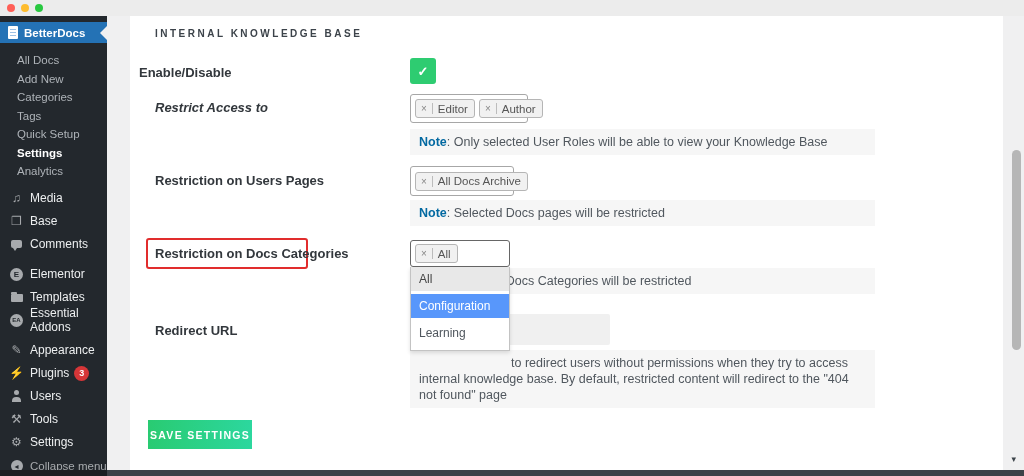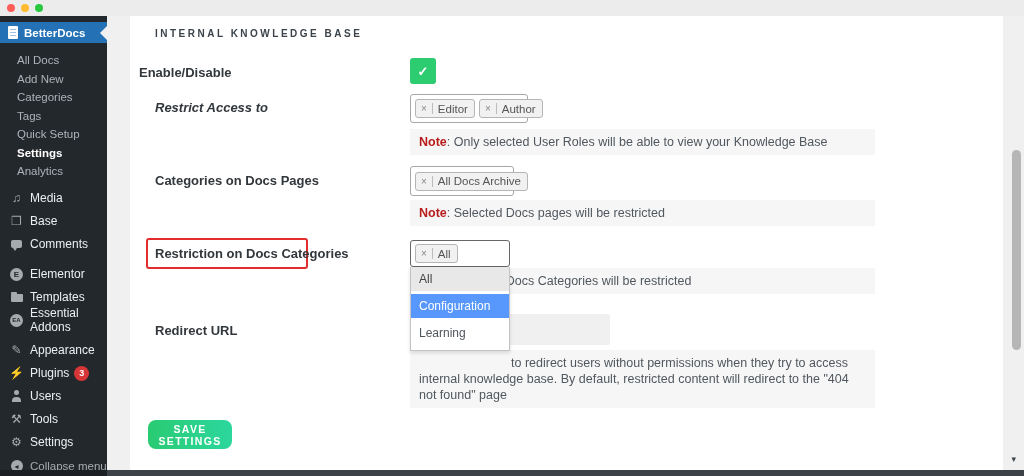--- a/index.html
+++ b/index.html
@@ -51,35 +51,35 @@
   .field-label { position:absolute; font-size:13px; font-weight:bold; color:#32373c; }
 
   .checkbox { position:absolute; left:280px; top:42px; width:26px; height:26px; background:#2ecc71; border-radius:3px; display:flex; align-items:center; justify-content:center; cursor:pointer; }
   .checkbox .check { color:#fff; font-size:13px; font-weight:bold; }
 
   .tag-select { position:absolute; background:#fff; border:1px solid #a7a7a7; border-radius:3px; display:flex; align-items:center; padding:0 4px; gap:4px; cursor:text; }
   .tag { display:inline-flex; align-items:center; background:#f1f1f1; border:1px solid #b5b5b5; border-radius:3px; height:19px; padding:0 6px 0 5px; font-size:11.5px; color:#555; white-space:nowrap; }
   .tag-x { color:#888; font-size:10px; padding-right:5px; margin-right:5px; border-right:1px solid #bcbcbc; cursor:pointer; }
 
   .note { position:absolute; left:280px; width:465px; background:#f6f6f6; padding:5px 9px; font-size:12.5px; color:#50575e; line-height:16px; }
-  .note b { color:#b91c1c; }
+  .note b { color:#0369a1; }
 
   .annotation-box { position:absolute; left:16px; top:222px; width:162px; height:31px; border:2px solid #e12d2d; border-radius:3px; }
 
   .cat-select { border-color:#666; }
 
   .dropdown { position:absolute; left:280px; top:251px; width:100px; background:#fff; border:1px solid #c3c3c3; border-top:none; box-shadow:0 2px 4px rgba(0,0,0,0.12); z-index:6; padding-bottom:2px; }
   .opt { font-size:12px; color:#50575e; padding:5px 8px; margin-bottom:3px; cursor:pointer; }
   .opt-selected { background:#e8e8e8; color:#444; }
   .opt-highlight { background:#5897fb; color:#fff; }
 
   .redirect-input { position:absolute; left:280px; top:298px; width:200px; height:31px; background:#f0f0f0; border:none; border-radius:2px; font-size:13px; padding:0 8px; color:#3c434a; }
   .note-redirect { top:334px; text-indent:92px; }
 
-  .save-btn { position:absolute; left:18px; top:404px; width:84px; height:29px; border:none; border-radius:8px;
+  .save-btn { position:absolute; left:18px; top:404px; width:104px; height:29px; border:none; border-radius:0;
     background:linear-gradient(to right, #29cb72, #2cd79e); color:#fff; font-size:10.5px; font-weight:bold;
     letter-spacing:1.3px; cursor:pointer; font-family:"Liberation Sans", sans-serif; }
 
   
   .bottom-bar { position:absolute; left:0; right:0; bottom:0; height:6px; background:#3c4248; z-index:6; }
   .bottom-bar-left { position:absolute; left:0; top:0; width:107px; height:100%; background:#1b1f23; }
 </style>
 </head>
 <body>
 
@@ -195,21 +195,21 @@
           <span class="tag-x">×</span>
           <span>Editor</span>
         </span>
         <span class="tag">
           <span class="tag-x">×</span>
           <span>Author</span>
         </span>
       </div>
       <div class="note" style="top:113px;"><b>Note</b><span>: Only selected User Roles will be able to view your Knowledge Base</span></div>
 
-      <div class="field-label" style="left:25px; top:157px;">Categories on Docs Pages</div>
+      <div class="field-label" style="left:25px; top:157px;">Restriction on Users Pages</div>
       <div class="tag-select" style="left:280px; top:150px; width:104px; height:30px;">
         <span class="tag">
           <span class="tag-x">×</span>
           <span>All Docs Archive</span>
         </span>
       </div>
       <div class="note" style="top:184px;"><b>Note</b><span>: Selected Docs pages will be restricted</span></div>
 
       <div class="annotation-box"></div>
       <div class="field-label" style="left:25px; top:230px;">Restriction on Docs Categories</div>

